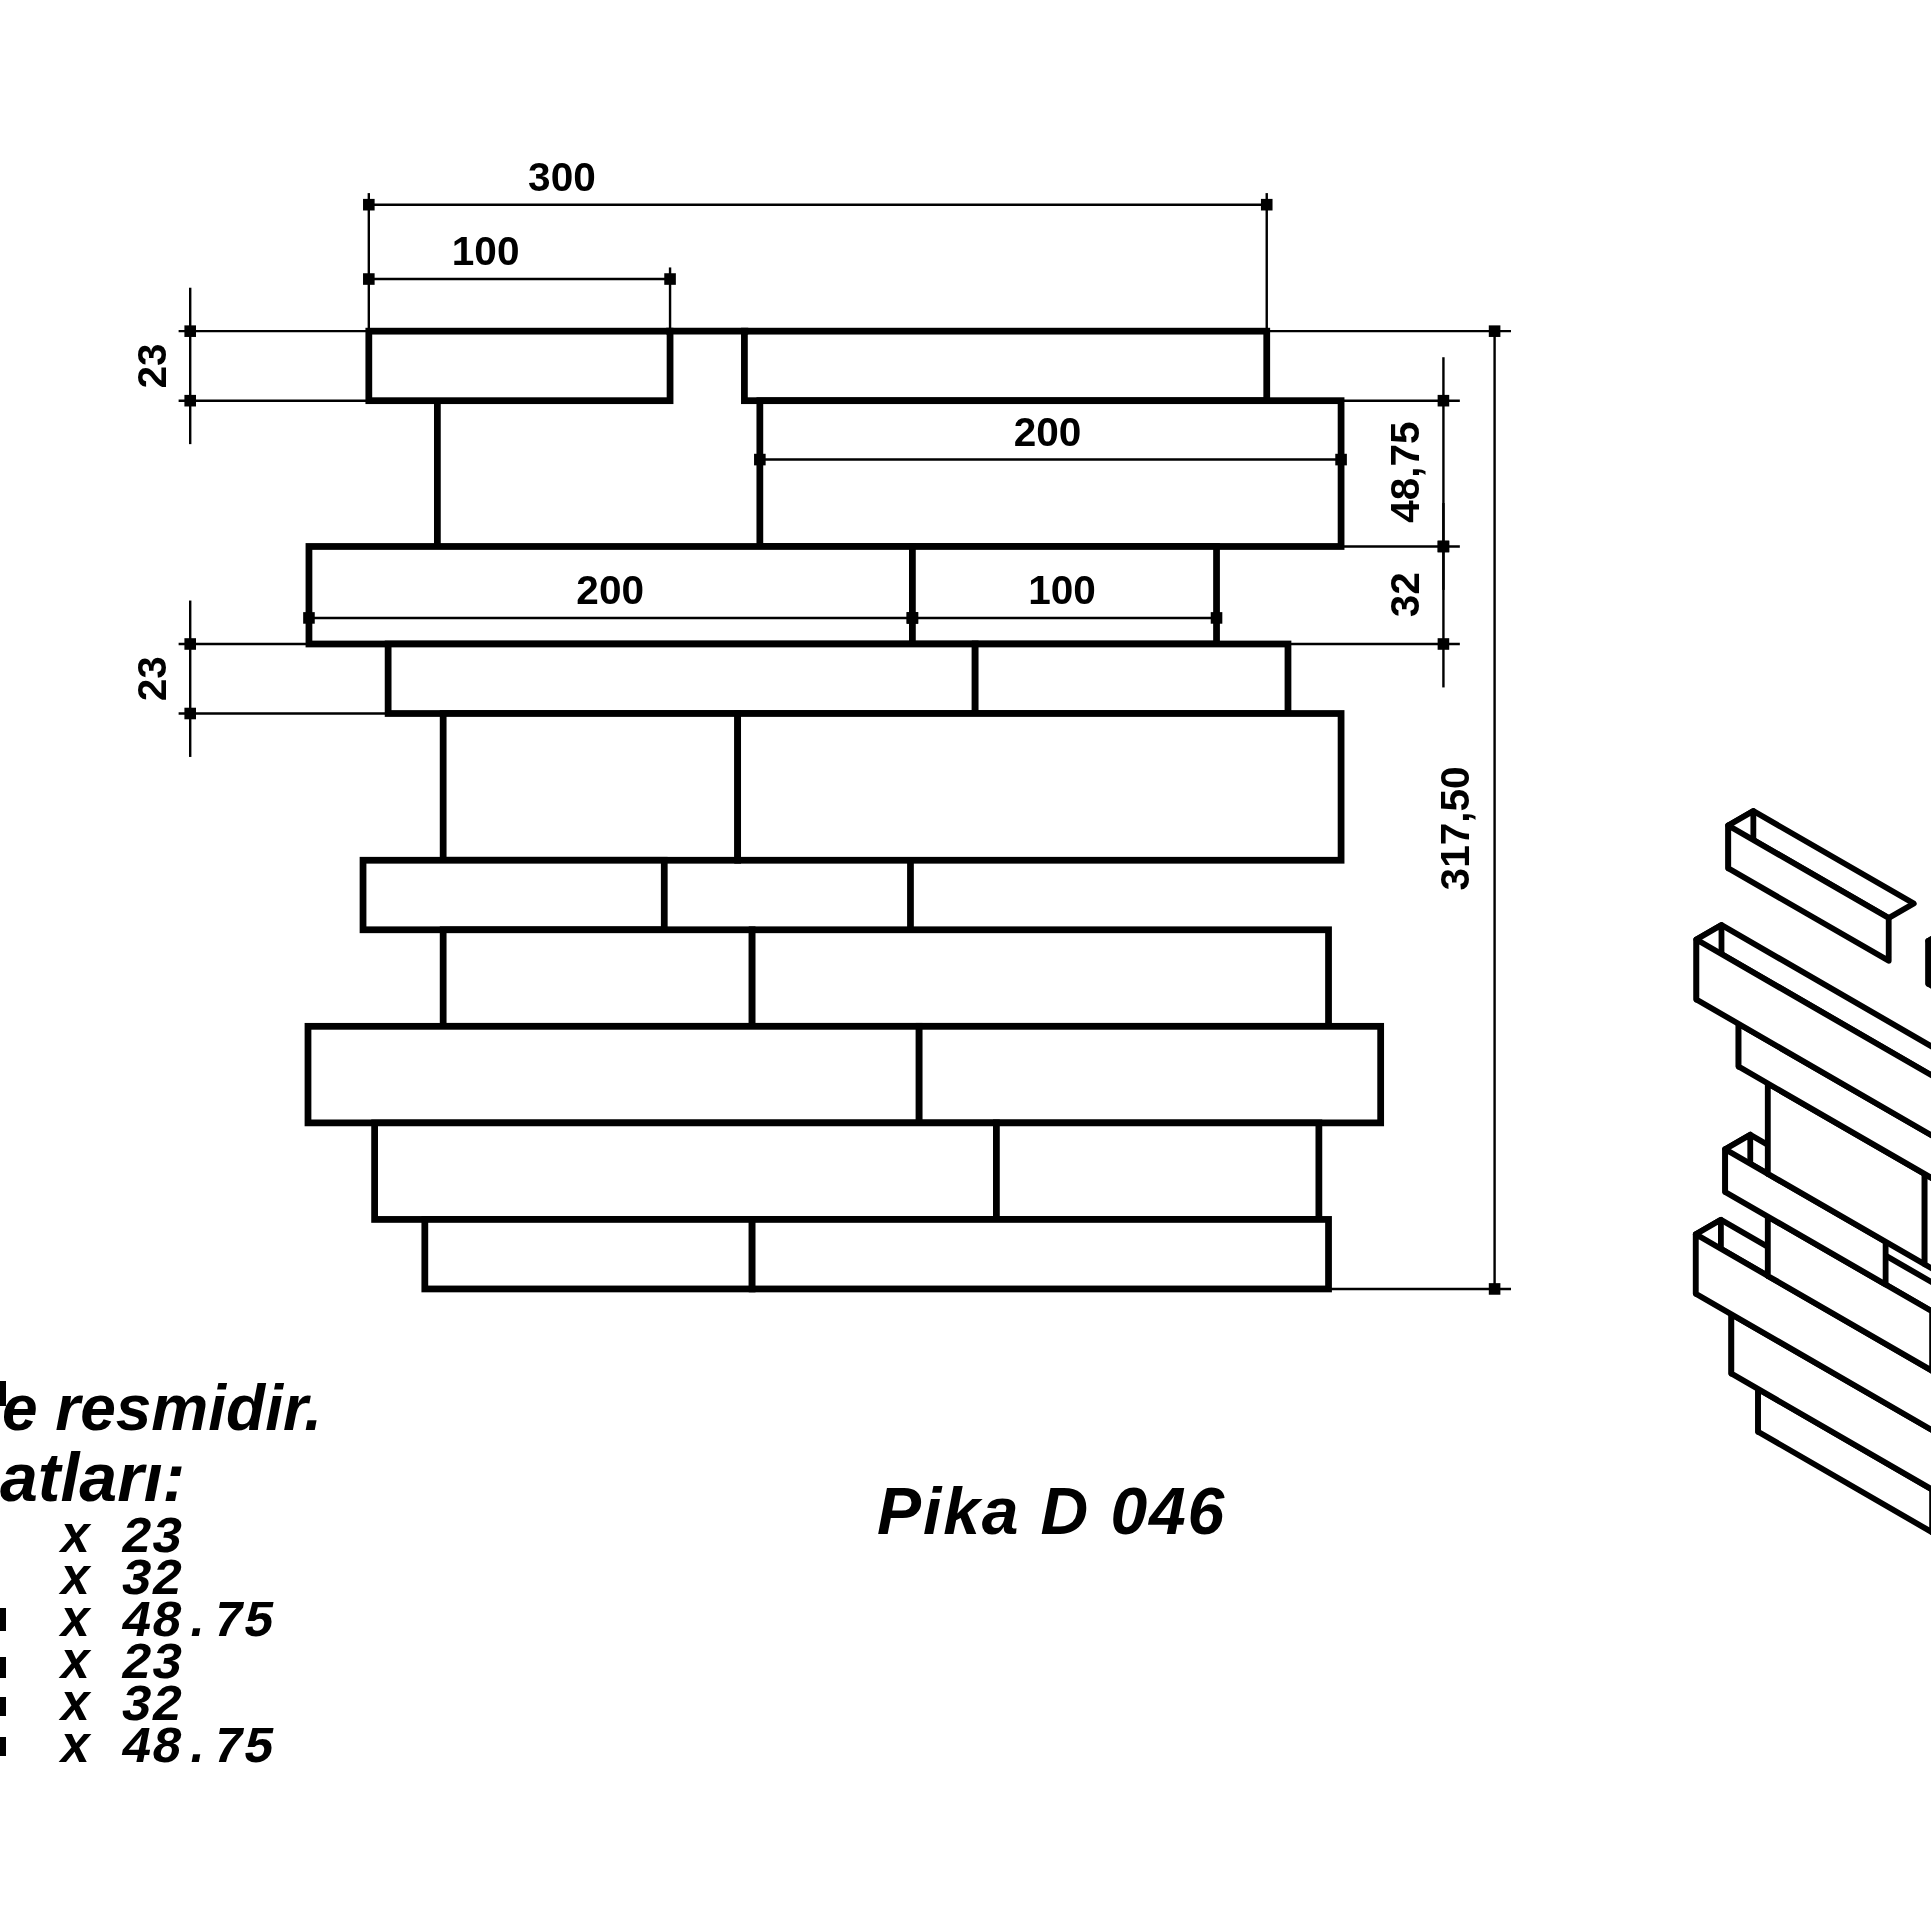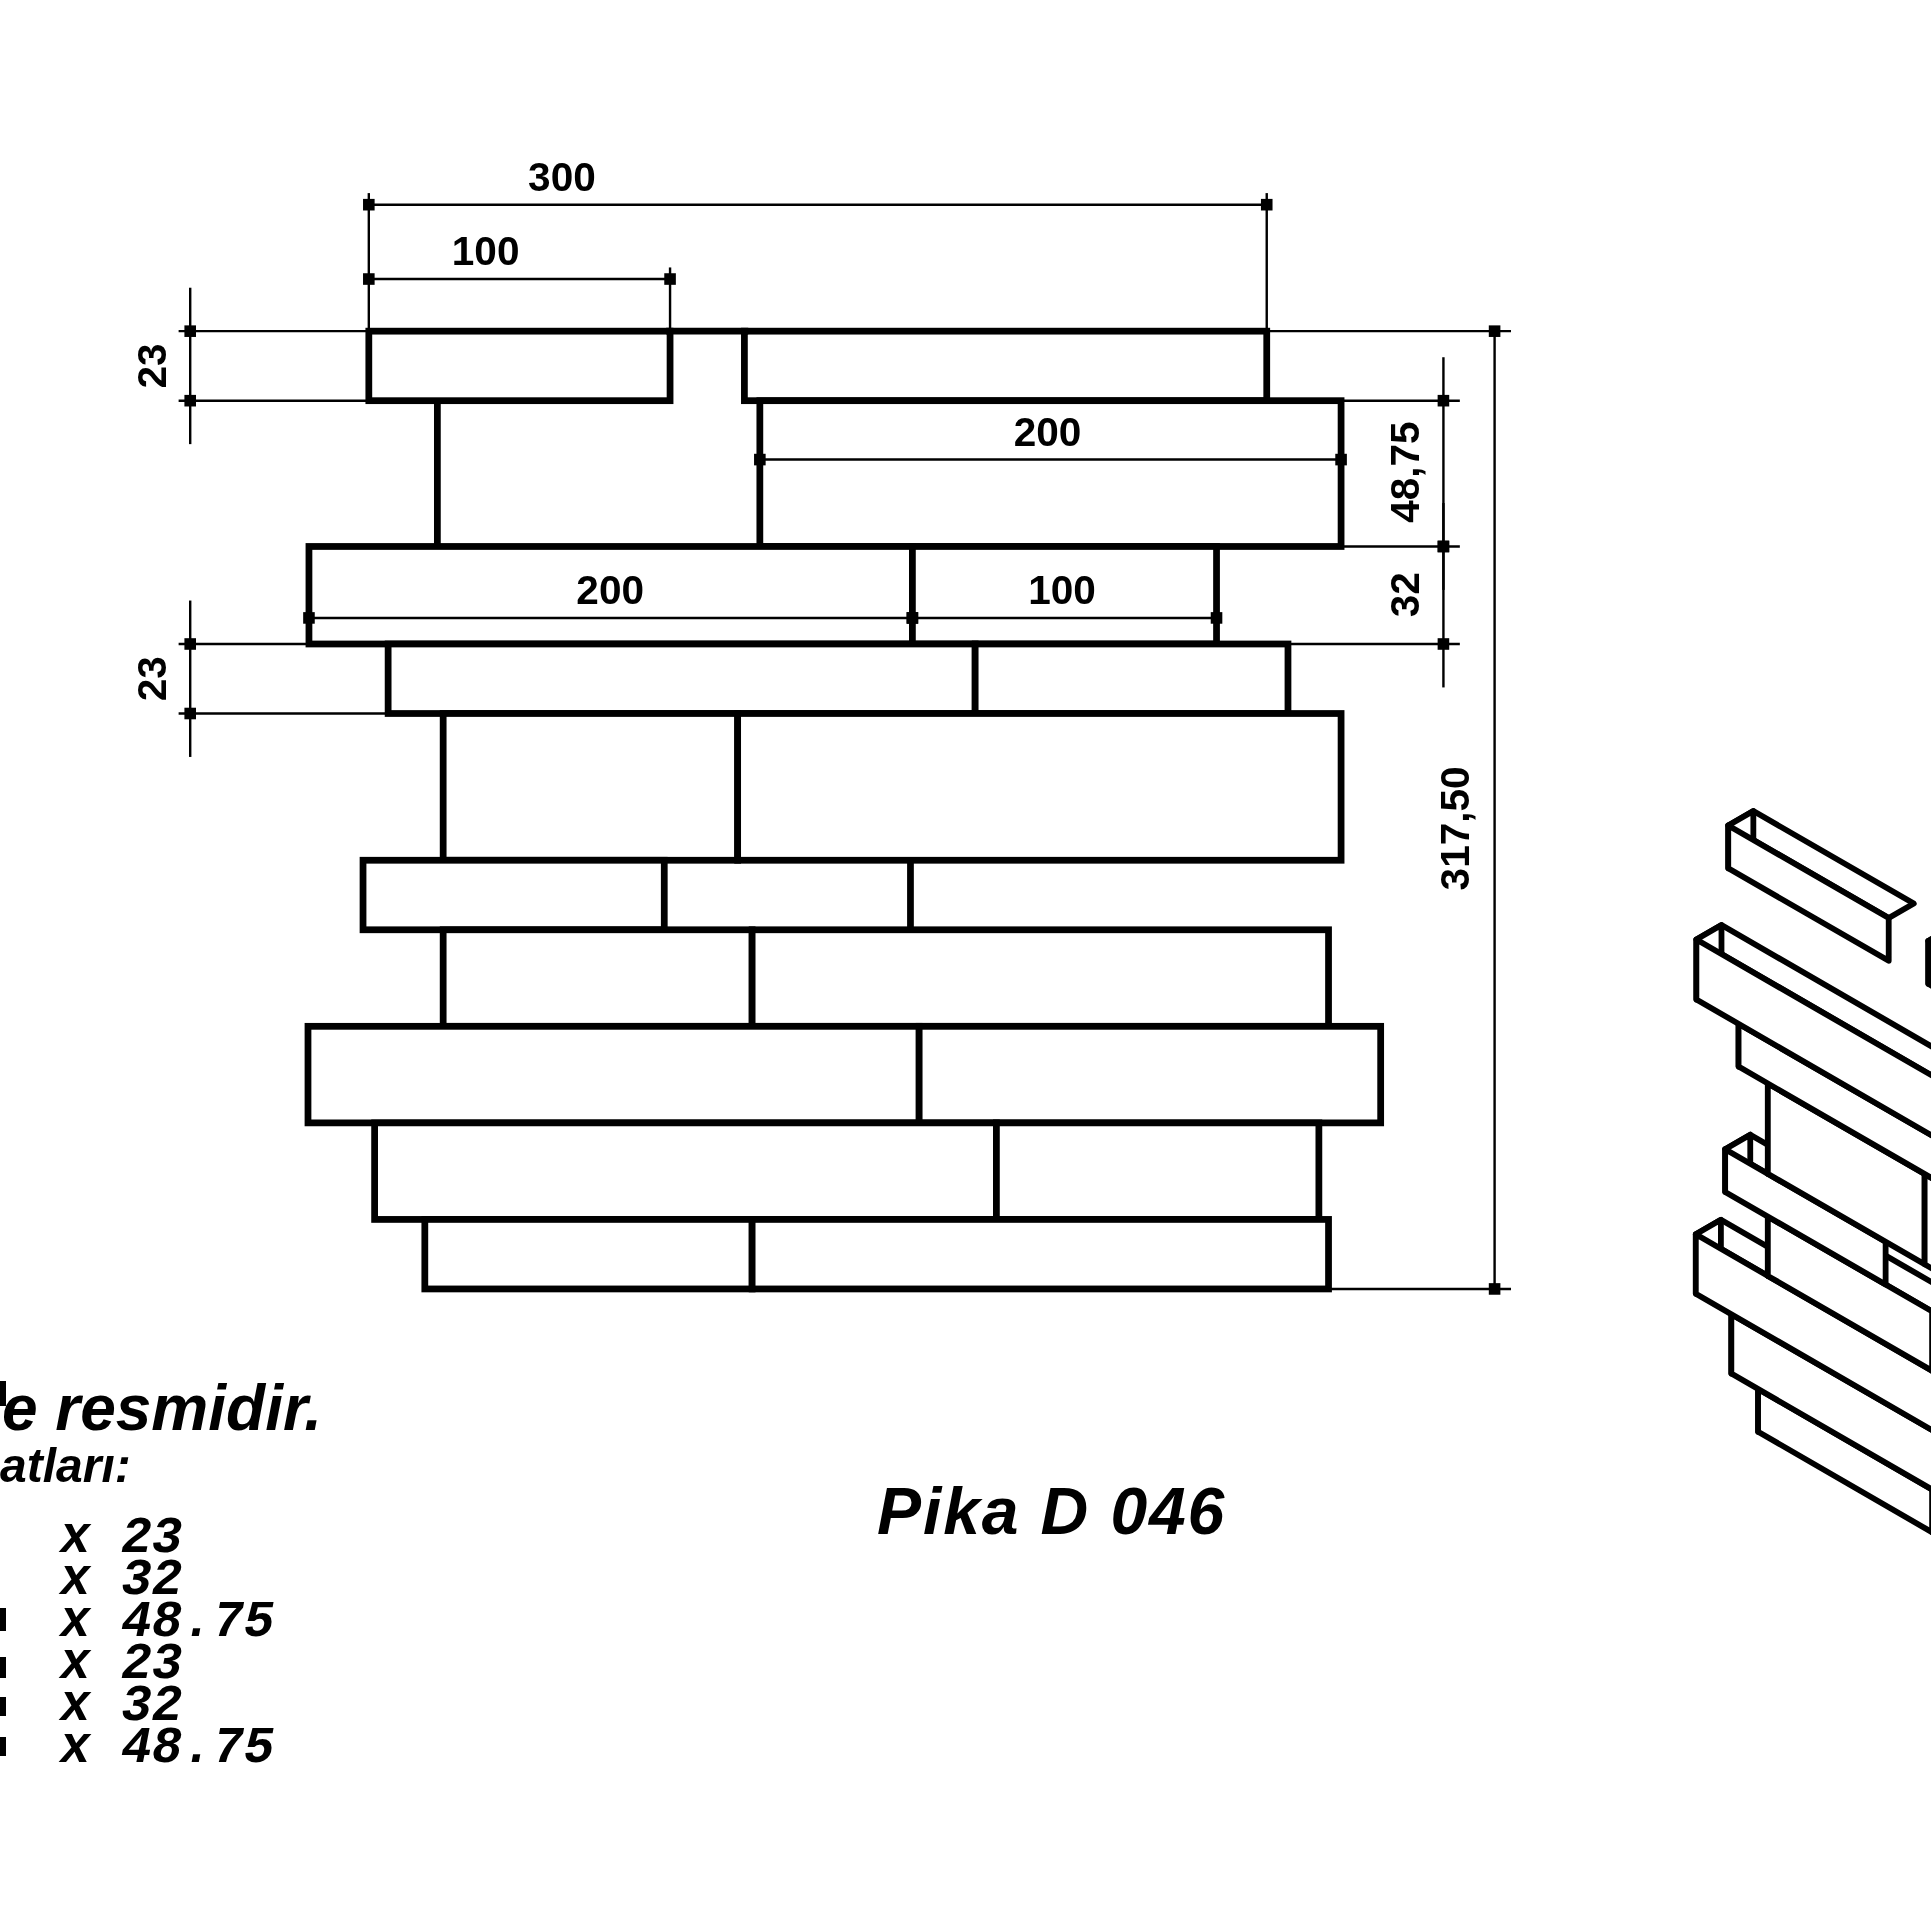--- a/index.html
+++ b/index.html
@@ -1,21 +1,21 @@
 <!DOCTYPE html>
 <html><head>
 <meta charset="utf-8">
 <style>
   html,body{margin:0;padding:0;background:#ffffff;}
   body{width:1931px;height:1931px;position:relative;overflow:hidden;
        font-family:"Liberation Sans",sans-serif;color:#000;}
   #canvas{position:absolute;left:0;top:0;width:1931px;height:1931px;padding-left:36px;}
   svg{position:absolute;left:0;top:0;}
   .note-line1{position:absolute;left:1.9px;top:1358px;font-size:64px;font-weight:700;font-style:italic;white-space:nowrap;margin-top:13px;}
-  .note-line2{position:absolute;left:0px;top:1438px;font-size:48px;font-weight:700;font-style:italic;white-space:nowrap;}
+  .note-line2{position:absolute;left:0px;top:1438px;font-size:68px;font-weight:700;font-style:italic;white-space:nowrap;}
   .size-list{position:absolute;left:60px;top:1518px;font-size:51px;font-weight:700;font-style:italic;line-height:42px;white-space:nowrap;font-family:Liberation Mono, monospace;}
   .title{position:absolute;left:877px;top:1473px;font-size:66px;font-weight:700;font-style:italic;letter-spacing:1.9px;white-space:nowrap;}
   .frag{position:absolute;left:0;background:#000;width:5.8px;}
 </style>
 </head>
 <body>
 
 <div id="canvas">
   <svg id="drawing" width="1931" height="1931" viewBox="0 0 2000 2000">
       <rect x="382" y="343" width="312" height="72" fill="#ffffff" stroke="#000000" stroke-width="7"></rect>

